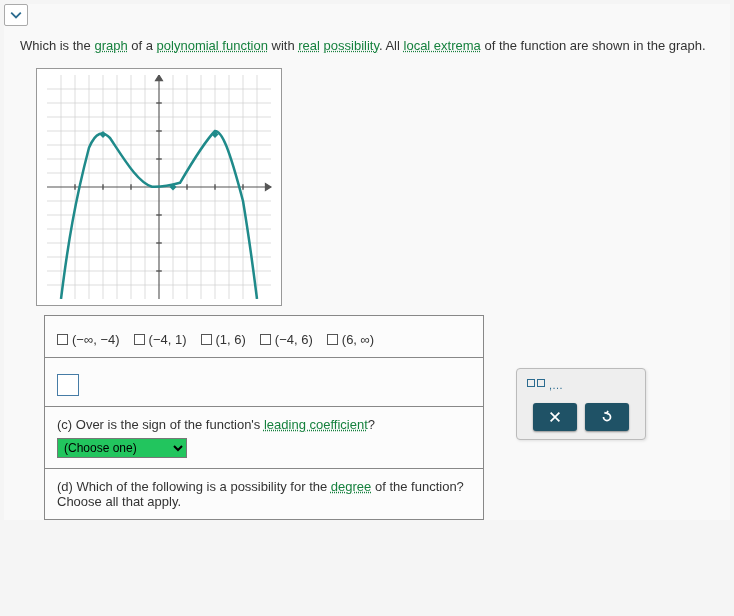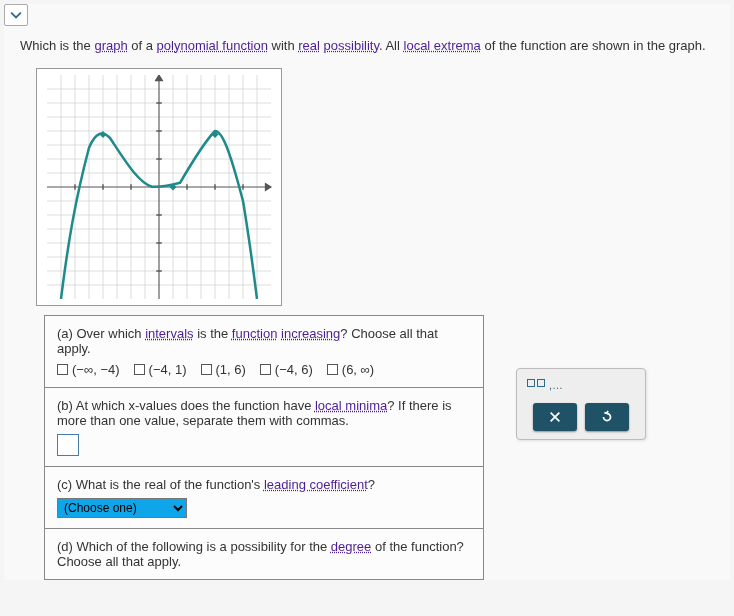--- a/index.html
+++ b/index.html
@@ -1,31 +1,31 @@
 <!DOCTYPE html>
 <html><head>
 <meta charset="utf-8">
 <style>
 *{box-sizing:border-box;margin:0;padding:0}
 body{font-family:Arial,Helvetica,sans-serif;background:#f5f5f5;color:#333;font-size:13px;padding:4px}
 .container{background:#f9f9f9}
 .collapse-btn{width:24px;height:22px;border:1px solid #aaa;background:#fff;display:flex;align-items:center;justify-content:center;border-radius:2px;margin-bottom:4px}
 .collapse-btn svg{width:12px;height:12px}
 .intro-text{padding:6px 16px;line-height:1.5}
-.ul{text-decoration:underline dotted;color:#4c1d95;cursor:help}
+.ul{text-decoration:underline dotted;color:#15803d;cursor:help}
 .graph-wrap{margin:6px 0 6px 32px;padding:6px;border:1px solid #999;display:inline-block;background:#fff}
 .graph{width:232px;height:224px;display:block}
 .subhead{padding:6px 16px 10px}
 .qtable{margin-left:40px;border:1px solid #888;border-bottom:none;width:440px;background:#fcfcfc}
 .qcell{border-bottom:1px solid #888;padding:10px 12px}
 .qcell .row{margin-top:6px;display:flex;flex-wrap:wrap;gap:14px;align-items:center}
 .opt{display:flex;align-items:center;gap:4px}
 .cb{width:11px;height:11px;border:1px solid #555;display:inline-block;background:#fff}
 .txtin{width:22px;height:22px;border:1px solid #467ca6;display:inline-block;background:#fff}
-.sel{border:1px solid #777;background:#0ea5e9;font-size:12px;padding:1px 2px;width:130px}
+.sel{border:1px solid #777;background:#22c55e;font-size:12px;padding:1px 2px;width:130px}
 .sidepanel{position:absolute;left:512px;top:364px;width:130px;border:1px solid #bbb;border-radius:4px;background:#eee;padding:8px;box-shadow:1px 1px 3px rgba(0,0,0,0.1)}
 .fmt-btn{display:flex;gap:2px;justify-content:flex-start;margin-bottom:10px;padding:2px}
 .fmt-btn .sq{width:8px;height:8px;border:1px solid #2b6b8f}
 .action-row{display:flex;gap:8px;justify-content:center}
 .abtn{width:44px;height:28px;background:#1f5266;border-radius:3px;display:flex;align-items:center;justify-content:center;color:#fff;font-size:14px;box-shadow:0 1px 2px rgba(0,0,0,0.4)}
 .abtn svg{width:14px;height:14px;stroke:#fff;fill:none;stroke-width:2}
 .wrapper{position:relative}
 </style>
 </head>
 <body>
@@ -99,23 +99,20 @@
         <path d="M-4 -4 l0.25 0.25 l-0.25 0.25 l-0.25 -0.25 z"></path>
             <path d="M1 0 l0.25 0.25 l-0.25 0.25 l-0.25 -0.25 z" transform="translate(0,-0.25)"></path>
             <path d="M4 -4 l0.25 0.25 l-0.25 0.25 l-0.25 -0.25 z"></path>
       </g>
     </svg>
   </div>
 
 
   <div class="qtable">
     <div class="qcell">
-      <div>
-        <span>(a) Over which </span><span class="ul">intervals</span><span> is the </span><span class="ul">function</span><span> </span><span class="ul">increasing</span><span>? Choose all that apply.</span>
-      </div>
       <div class="row">
         <span class="opt">
               <span class="cb"></span>
               <span>(−∞, −4)</span>
             </span>
         <span class="opt">
               <span class="cb"></span>
               <span>(−4, 1)</span>
             </span>
         <span class="opt">
@@ -127,31 +124,28 @@
               <span>(−4, 6)</span>
             </span>
         <span class="opt">
               <span class="cb"></span>
               <span>(6, ∞)</span>
             </span>
       </div>
     </div>
 
     <div class="qcell">
-      <div>
-        <span>(b) At which x-values does the function have </span><span class="ul">local minima</span><span>? If there is more than one value, separate them with commas.</span>
-      </div>
       <div class="row">
             <span class="txtin"></span>
           </div>
     </div>
 
     <div class="qcell">
       <div>
-        <span>(c) What is the real of the function's </span><span class="ul">leading coefficient</span><span>?</span>
+        <span>(c) Over is the sign of the function's </span><span class="ul">leading coefficient</span><span>?</span>
       </div>
       <div class="row">
         <select class="sel">
           <option>(Choose one)</option>
         </select>
       </div>
     </div>
 
     <div class="qcell">
       <div>

